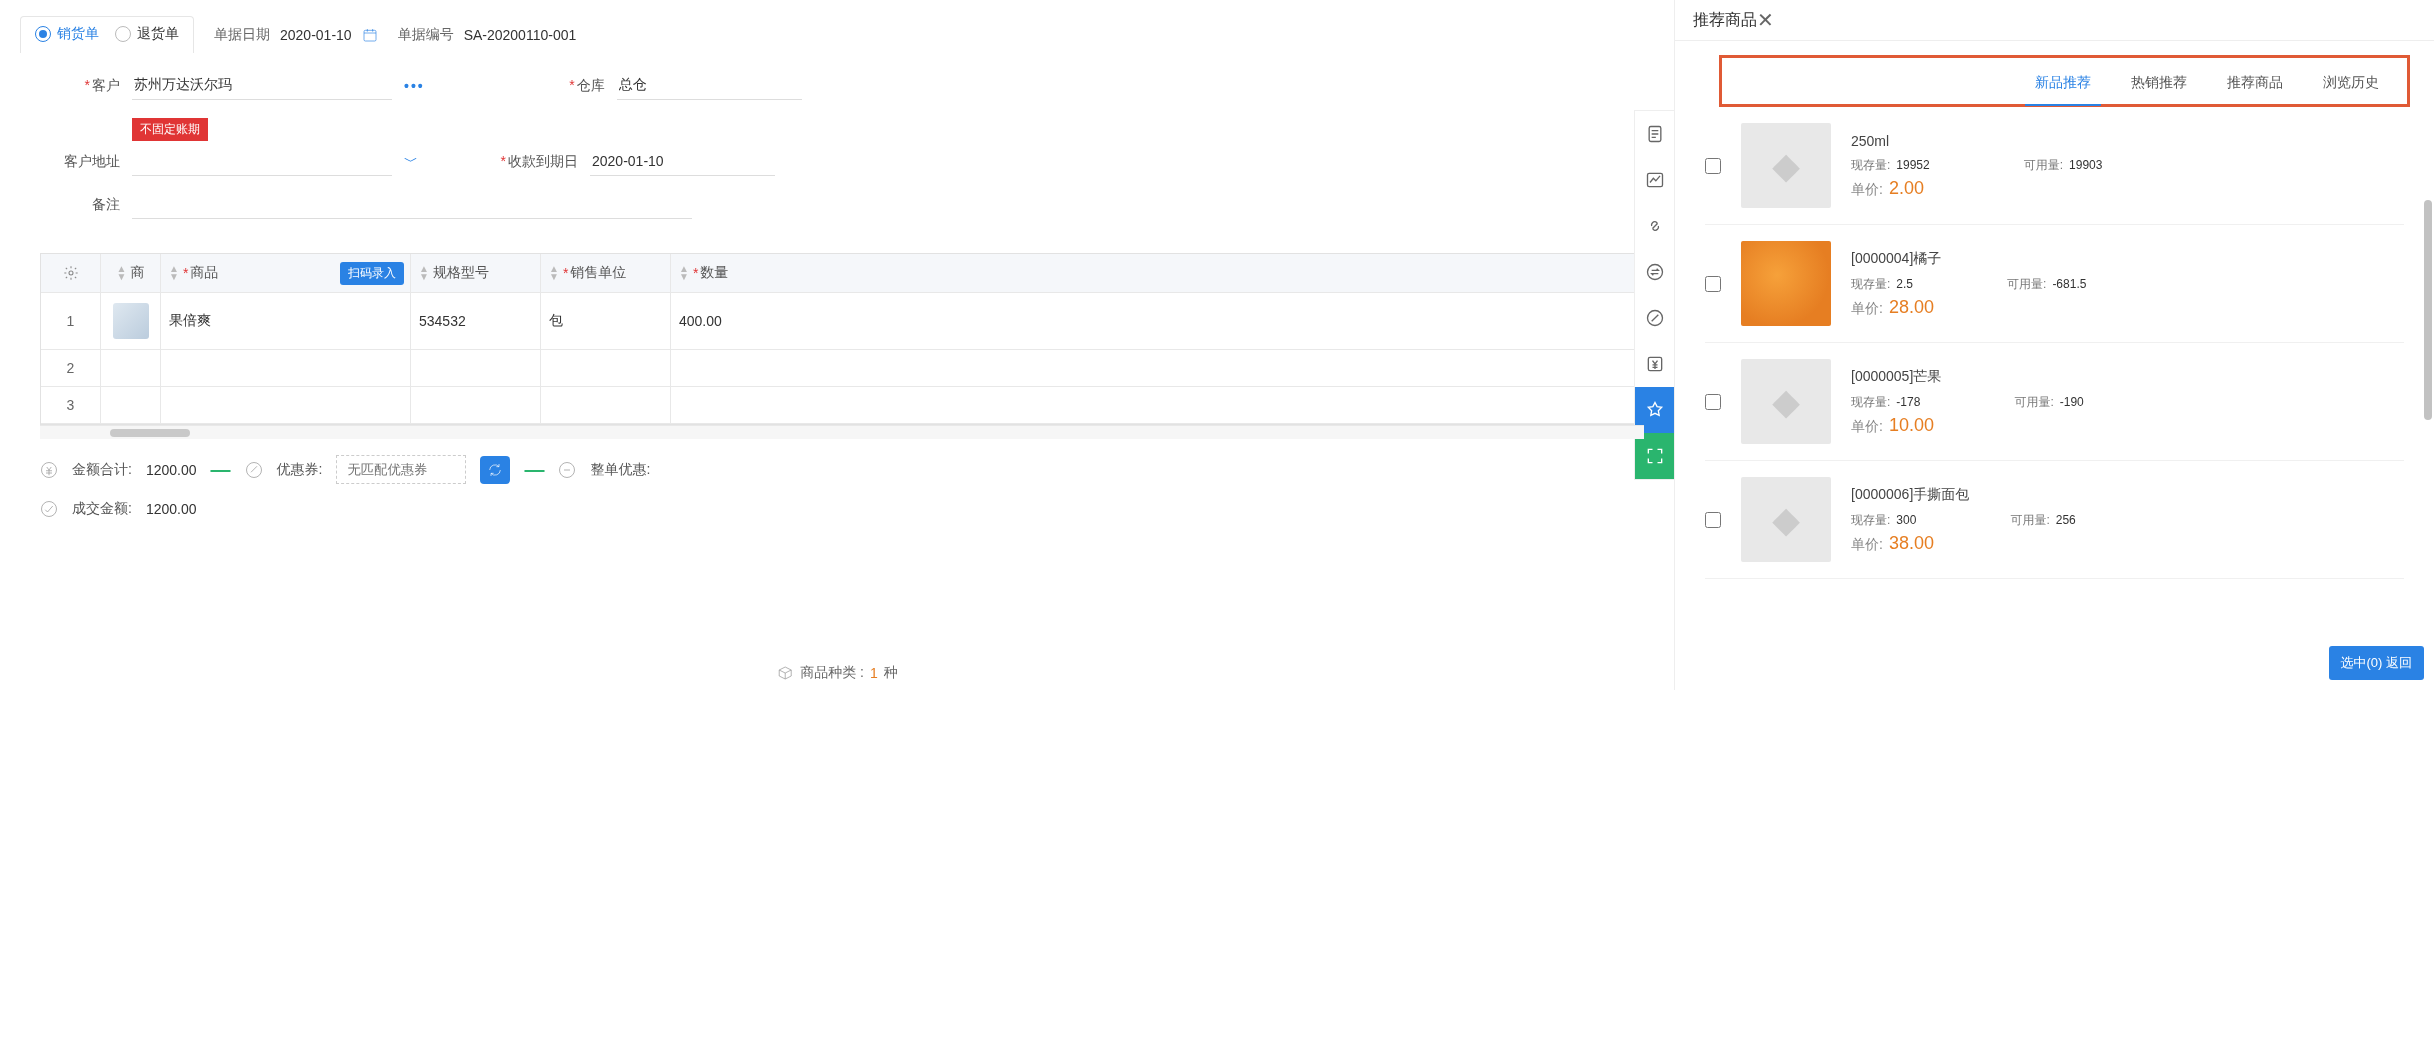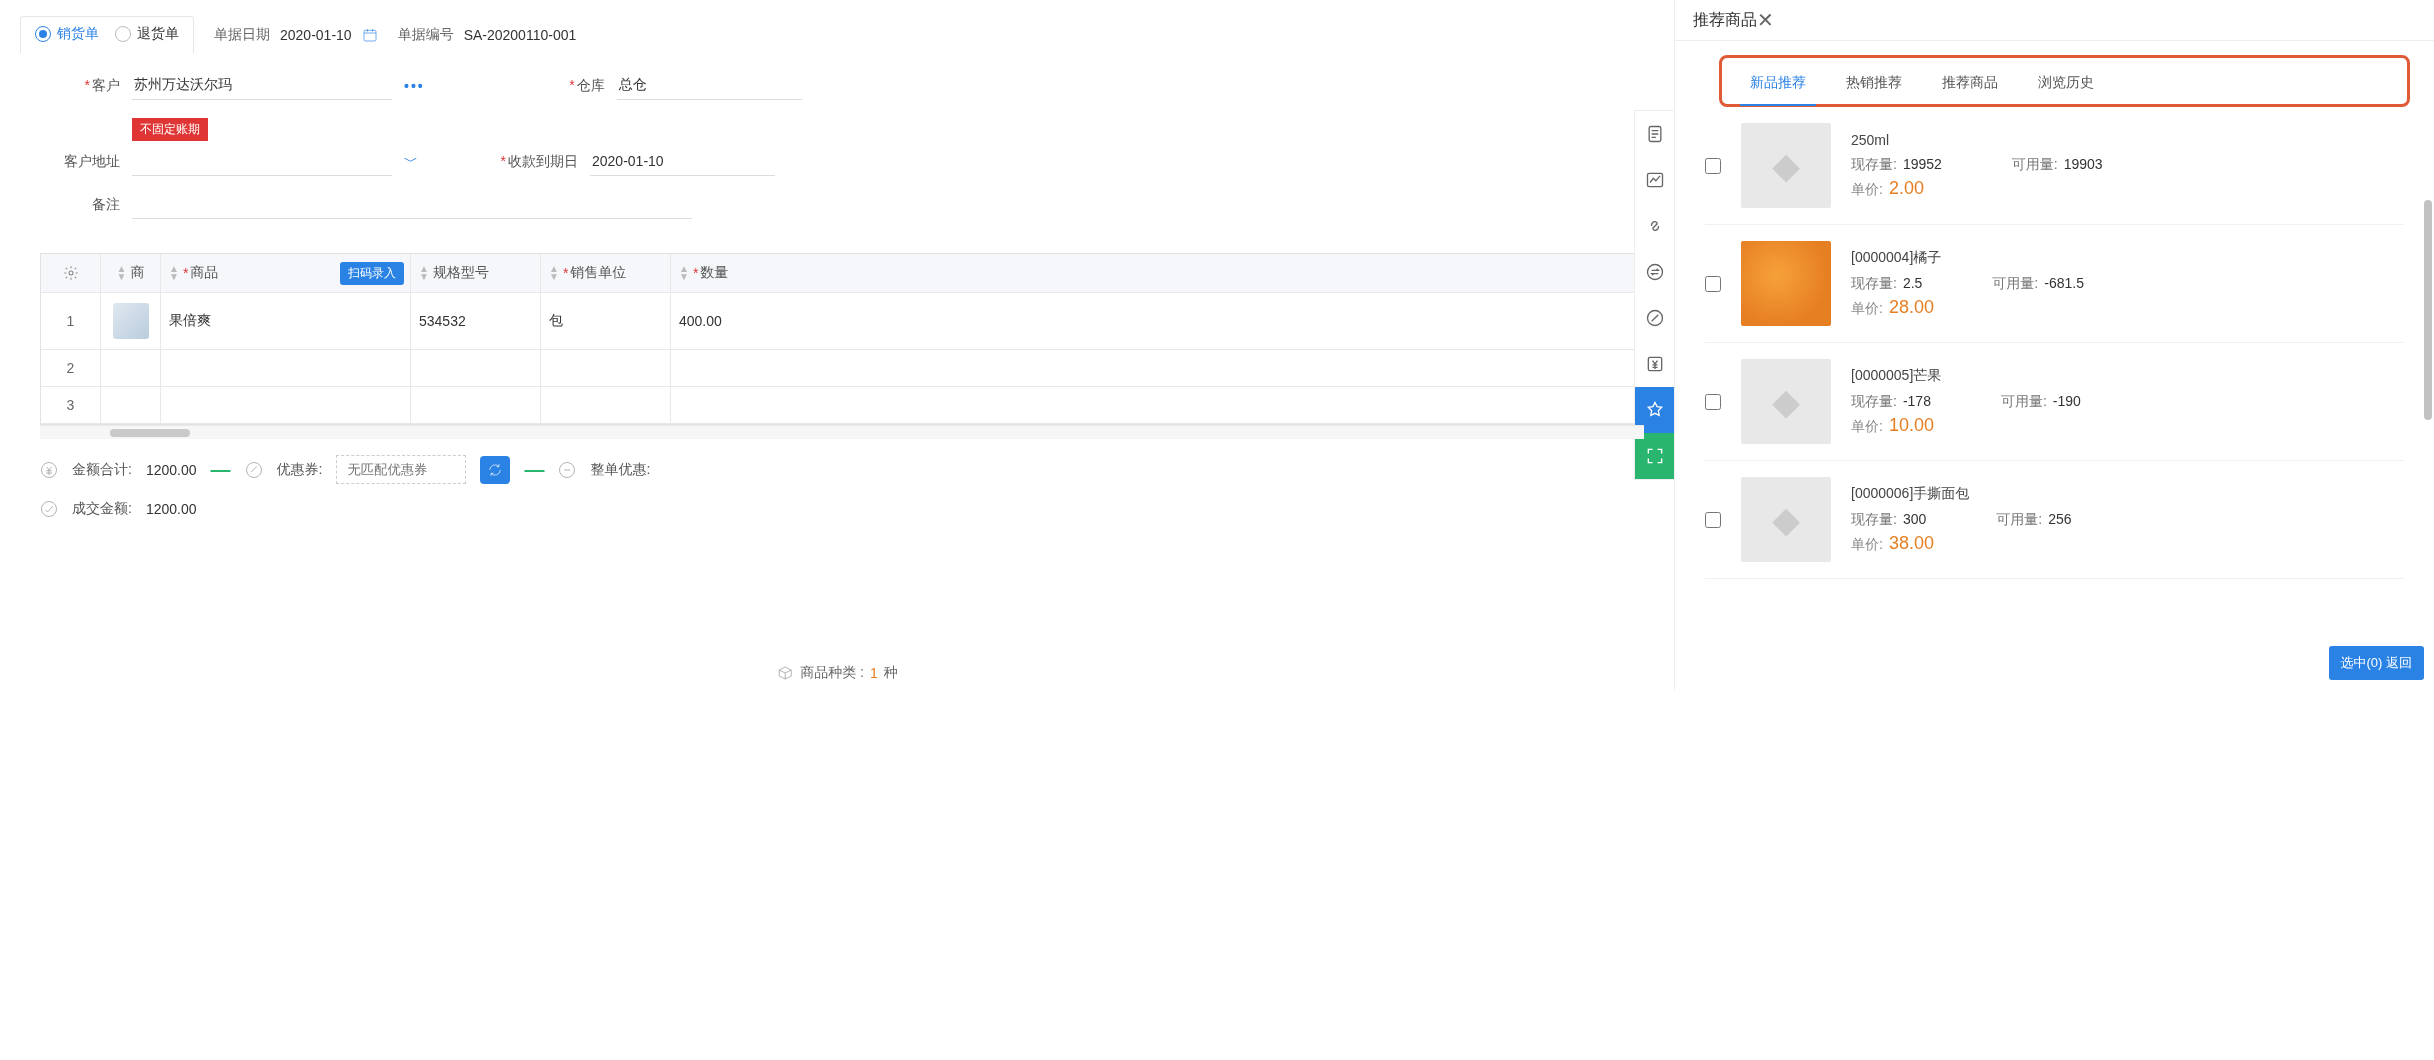--- a/index.html
+++ b/index.html
@@ -65,33 +65,33 @@
 .refresh-btn svg { stroke: #fff; fill: none; width: 16px; height: 16px; }
 
 .footer-count { position: absolute; bottom: 8px; left: 50%; transform: translateX(-50%); color: #666; display: flex; align-items: center; gap: 6px; }
 .footer-count .num { color: #e67e22; }
 
 .rec-head { display: flex; justify-content: flex-start; align-items: center; padding: 8px 18px; border-bottom: 1px solid #eee; }
 .rec-head .ttl { font-size: 16px; font-weight: 500; }
 .close-x { cursor: pointer; font-size: 20px; color: #666; }
 
 .rec-tabs-wrap { padding: 14px 24px 0 24px; }
-.rec-tabs { display: flex; border: 3px solid #e05a35; border-radius: 8px; padding: 6px 8px 0 8px; justify-content: flex-start; margin-left: 20px; }
+.rec-tabs { display: flex; border: 3px solid #e05a35; border-radius: 0; padding: 6px 8px 0 8px; justify-content: flex-end; margin-left: 20px; }
 .rec-tab { padding: 10px 20px 12px; cursor: pointer; color: #555; position: relative; }
 .rec-tab.active { color: #2a82e4; }
 .rec-tab.active::after { content: ""; position: absolute; bottom: -2px; left: 10px; right: 10px; height: 2px; background: #2a82e4; }
 
 .rec-list { flex: 1; overflow-y: auto; padding: 0 30px; }
 .rec-item { display: flex; align-items: center; gap: 20px; padding: 16px 0; border-bottom: 1px solid #f0f0f0; }
 .rec-chk { width: 16px; height: 16px; }
 .rec-img { width: 90px; height: 85px; background: #e8e8e8; border-radius: 2px; display: flex; align-items: center; justify-content: center; color: #ccc; font-size: 36px; }
 .rec-img.orange { background: radial-gradient(circle at 40% 40%, #f6a13a, #e67e22 70%); }
 .rec-info { flex: 1; }
 .rec-name { color: #444; margin-bottom: 8px; }
-.rec-stats { display: flex; gap: 70px; color: #777; font-size: 14px; margin-bottom: 4px; }
+.rec-stats { display: flex; gap: 94px; color: #777; font-size: 12px; margin-bottom: 4px; }
 .rec-stats .v { color: #333; margin-left: 6px; }
 .rec-price-lbl { color: #888; font-size: 14px; }
 .rec-price { color: #e67e22; font-size: 18px; font-weight: 500; margin-left: 6px; }
 
 .rec-scroll { position: absolute; right: 2px; top: 200px; width: 8px; height: 220px; background: #c2c2c2; border-radius: 4px; }
 .right { position: relative; }
 
 .btn-footer { position: absolute; bottom: 10px; right: 10px; background: #2a82e4; color: #fff; padding: 8px 12px; border-radius: 3px; cursor: pointer; font-size: 13px; }
 
 .thumb-img { width: 36px; height: 36px; background: linear-gradient(135deg,#dfe8f0,#bcd); border-radius: 3px; }

